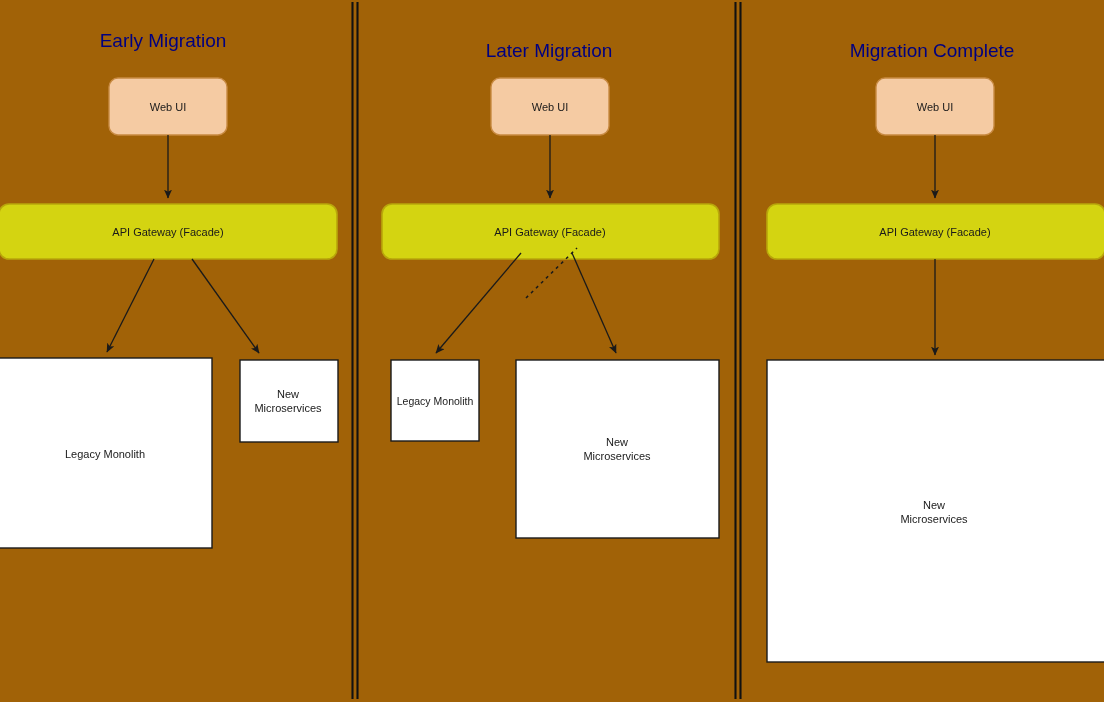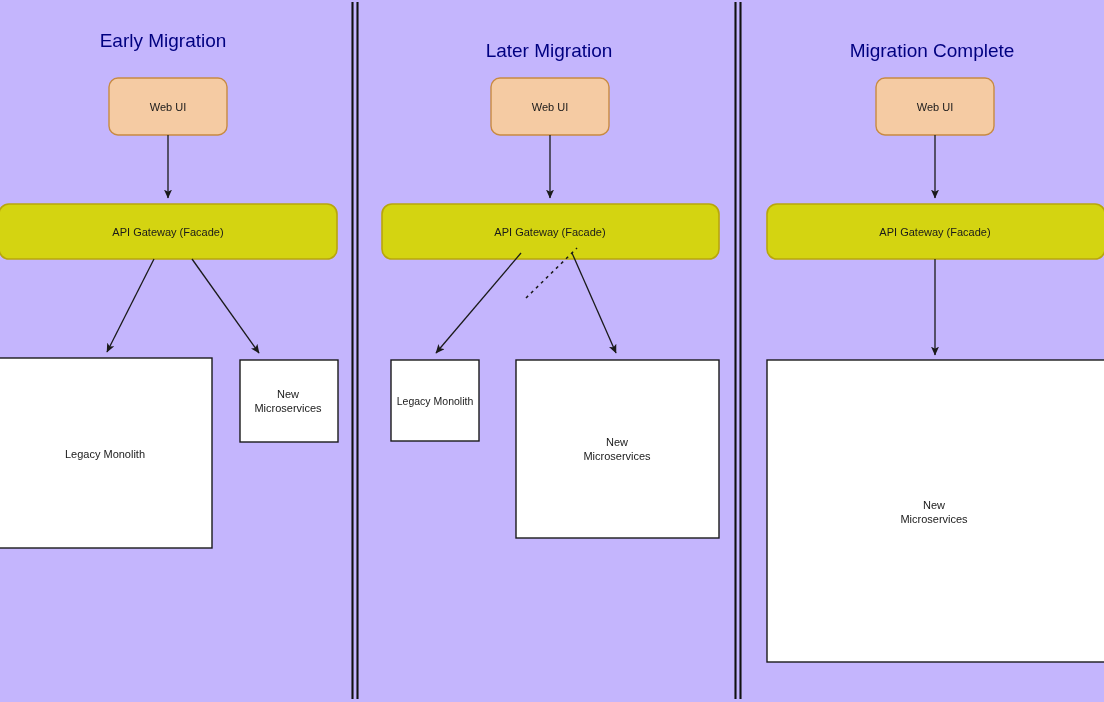--- a/index.html
+++ b/index.html
@@ -10,21 +10,21 @@
   body {
     width: 1104px;
     height: 702px;
     font-family: "Liberation Sans", sans-serif;
     overflow: hidden;
   }
   #stage {
     position: relative;
     width: 1104px;
     height: 702px;
-    background: #c4b5fd;
+    background: #a16207;
   }
   svg#diagram {
     position: absolute;
     top: 0;
     left: 0;
     width: 1104px;
     height: 702px;
     display: block;
   }
   .panel-title {

